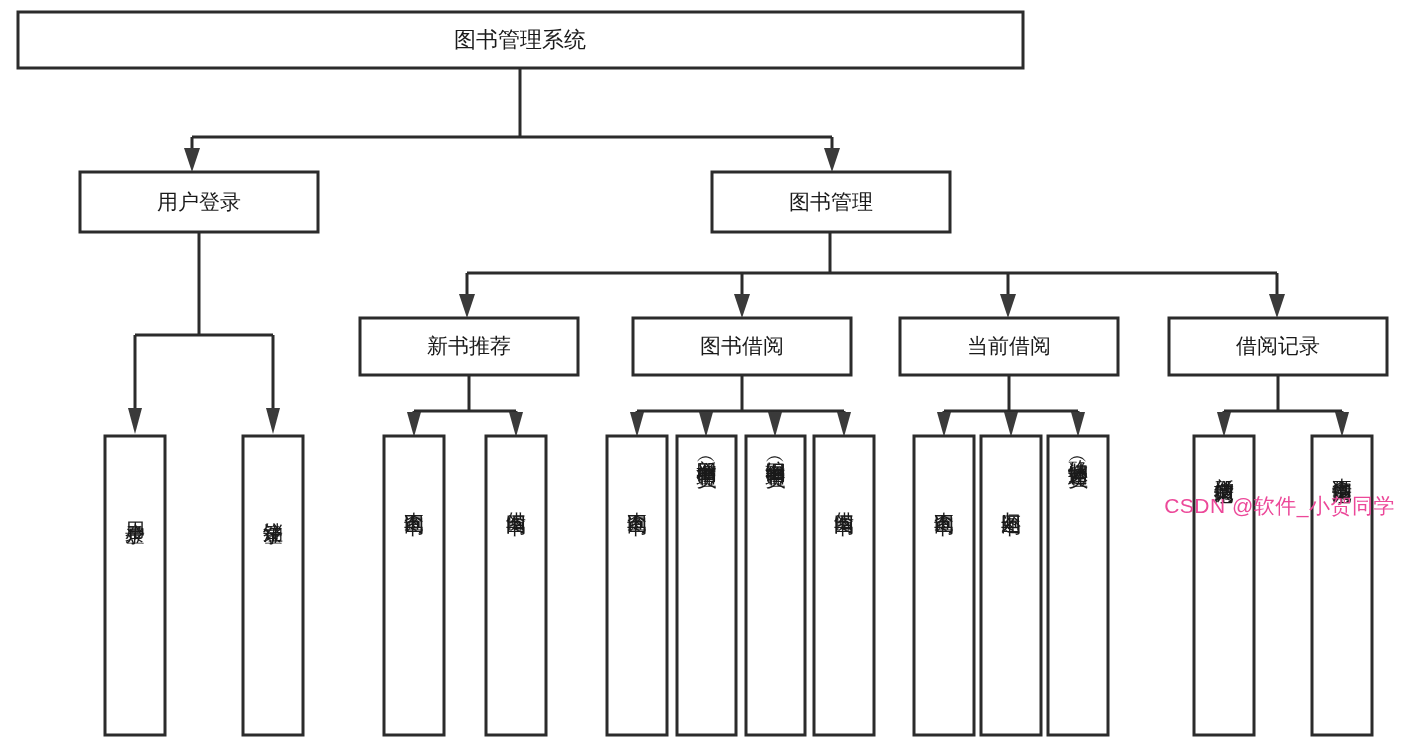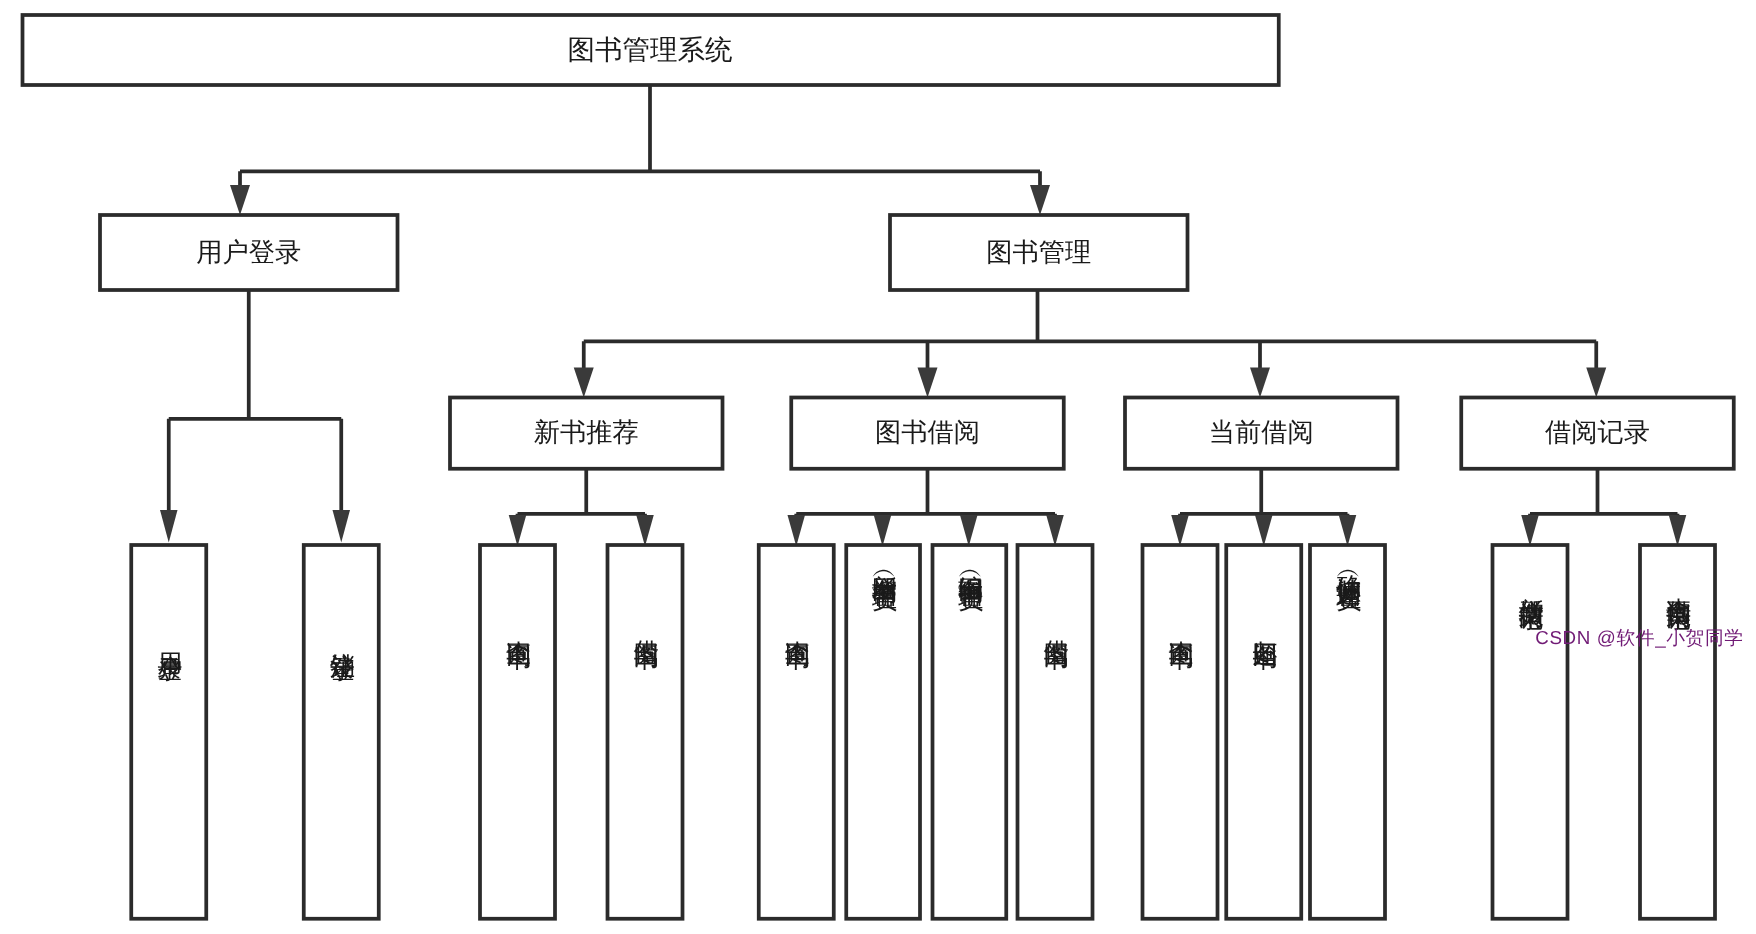--- a/index.html
+++ b/index.html
@@ -70,22 +70,22 @@
     line-height: 1.06;
     letter-spacing: 1.5px;
     color: #1a1a1a;
     white-space: nowrap;
   }
   .watermark {
     position: absolute;
     right: 10px;
     bottom: 6px;
     font-family: "Liberation Sans", "DejaVu Sans", sans-serif;
-    font-size: 15px;
-    color: #701a75;
+    font-size: 21px;
+    color: #ec4899;
     letter-spacing: 0.5px;
     white-space: nowrap;
   }
 </style>
 </head>
 <body>
 
 <div id="diagram-root">
 
   <svg class="diagram-canvas" viewBox="0 0 1405 747" xmlns="http://www.w3.org/2000/svg">

